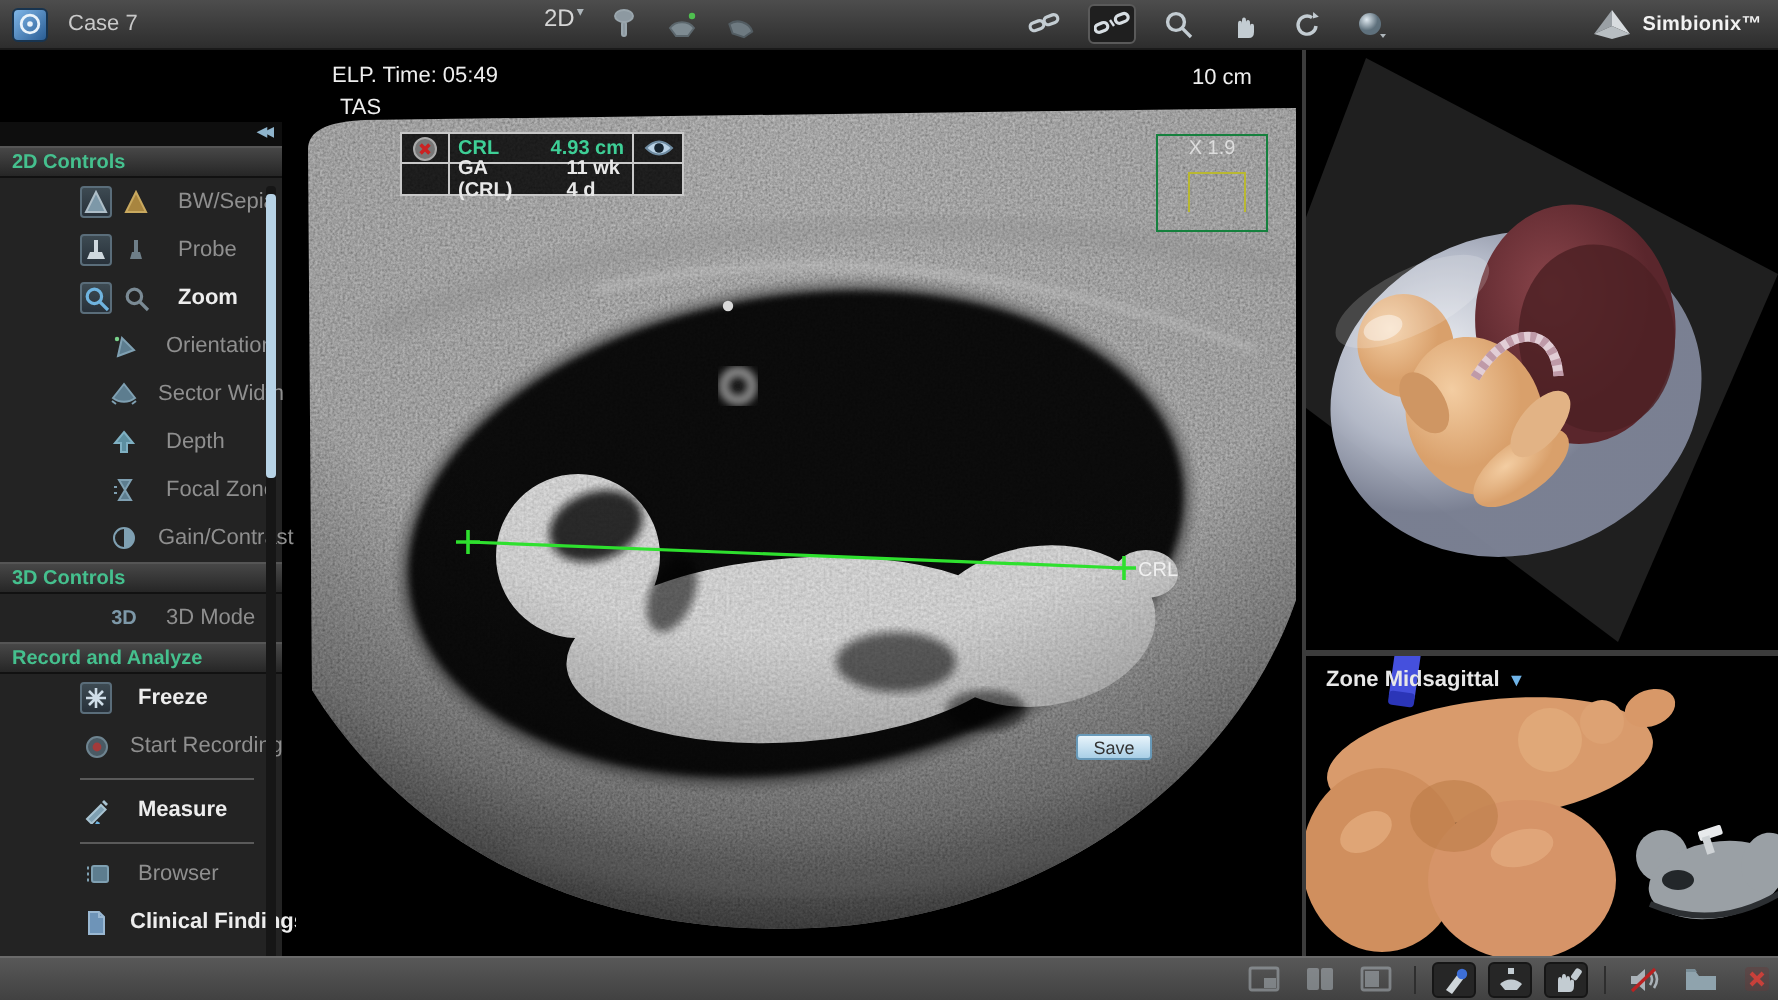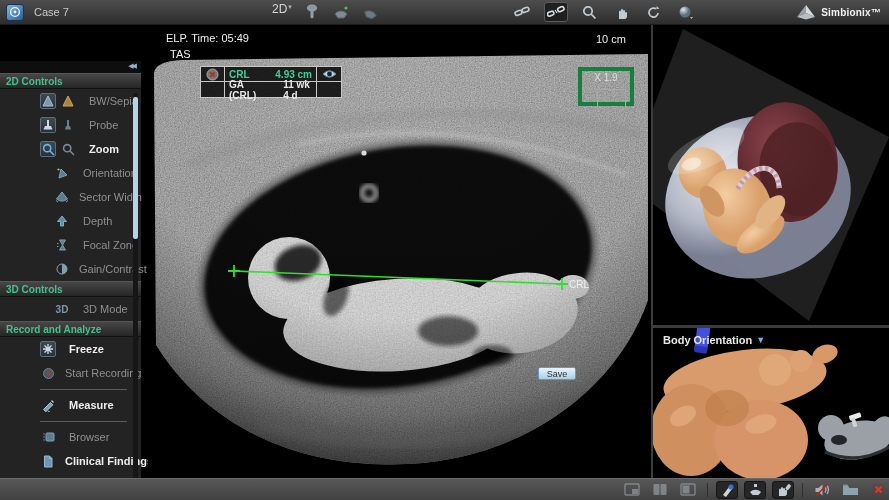--- a/index.html
+++ b/index.html
@@ -58,22 +58,22 @@
   .meas-table{position:absolute;left:52px;top:41px;display:grid;
               grid-template-columns:24px 92px 24px;grid-auto-rows:15px;
               background:rgba(0,0,0,.82);border:1px solid #c8c8c8;}
   .meas-cell{border-right:1px solid #c8c8c8;border-bottom:1px solid #c8c8c8;
              display:flex;align-items:center;justify-content:center;font-size:10px;}
   .meas-cell:nth-child(3n){border-right:none;}
   .meas-cell.last-row{border-bottom:none;gap:25px;}
   .meas-mid{justify-content:space-between;padding:0 4px;font-weight:bold;}
   .green{color:#3ecf96;}
   .white{color:#e8e8e8;}
-  .zoom-box{position:absolute;left:430px;top:42px;width:56px;height:39px;
-            border:4px solid #15803d;}
+  .zoom-box{position:absolute;left:430px;top:42px;width:56px;height:49px;
+            border:1px solid #15803d;}
   .zoom-box .zb-label{position:absolute;left:0;right:0;top:1px;text-align:center;
             font-size:10px;color:#ddd;}
   .zoom-box .zb-inner{position:absolute;left:15px;top:18px;width:29px;height:20px;
             border:1px solid #b9b832;border-bottom:none;}
   .save-btn{position:absolute;left:390px;top:342px;width:38px;height:13px;
             background:linear-gradient(#e8f4fb,#a9cfe6);border:1px solid #6899b8;border-radius:2px;
             font-size:9px;color:#333;display:flex;align-items:center;justify-content:center;cursor:pointer;}
 
   
   .rightcol{position:absolute;left:651px;top:25px;width:238px;height:453px;background:#000;
@@ -541,21 +541,21 @@
             <path d="M88 158 C 114 136 134 146 128 170" fill="none" stroke="#bf9aa8" stroke-width="5" stroke-dasharray="3 3"></path>
             <ellipse cx="52" cy="120" rx="10" ry="6" fill="#fff" opacity="0.45"></ellipse>
           </g>
           <ellipse cx="70" cy="112" rx="42" ry="16" transform="rotate(-8 70 112)" fill="#ffffff" opacity="0.18"></ellipse>
         </g>
       </svg>
     </div>
     <div class="panel-div"></div>
     <div class="panel-bottom">
       <div class="view-label">
-        <span>Body Orientation</span>
+        <span>Zone Midsagittal</span>
         <span class="vcaret">▼</span>
       </div>
       <svg width="236" height="150" viewBox="0 0 236 150" style="position:absolute;left:0;top:0;">
         <rect width="236" height="150" fill="#000"></rect>
         <g>
           <ellipse cx="92" cy="52" rx="82" ry="30" transform="rotate(-7 92 52)" fill="#d99b6c"></ellipse>
           <circle cx="122" cy="42" r="16" fill="#e0a878"></circle>
           <circle cx="148" cy="33" r="11" fill="#dda273"></circle>
           <ellipse cx="172" cy="26" rx="13" ry="9" transform="rotate(-20 172 26)" fill="#d89868"></ellipse>
           <ellipse cx="38" cy="102" rx="40" ry="46" fill="#d08f5e"></ellipse>

